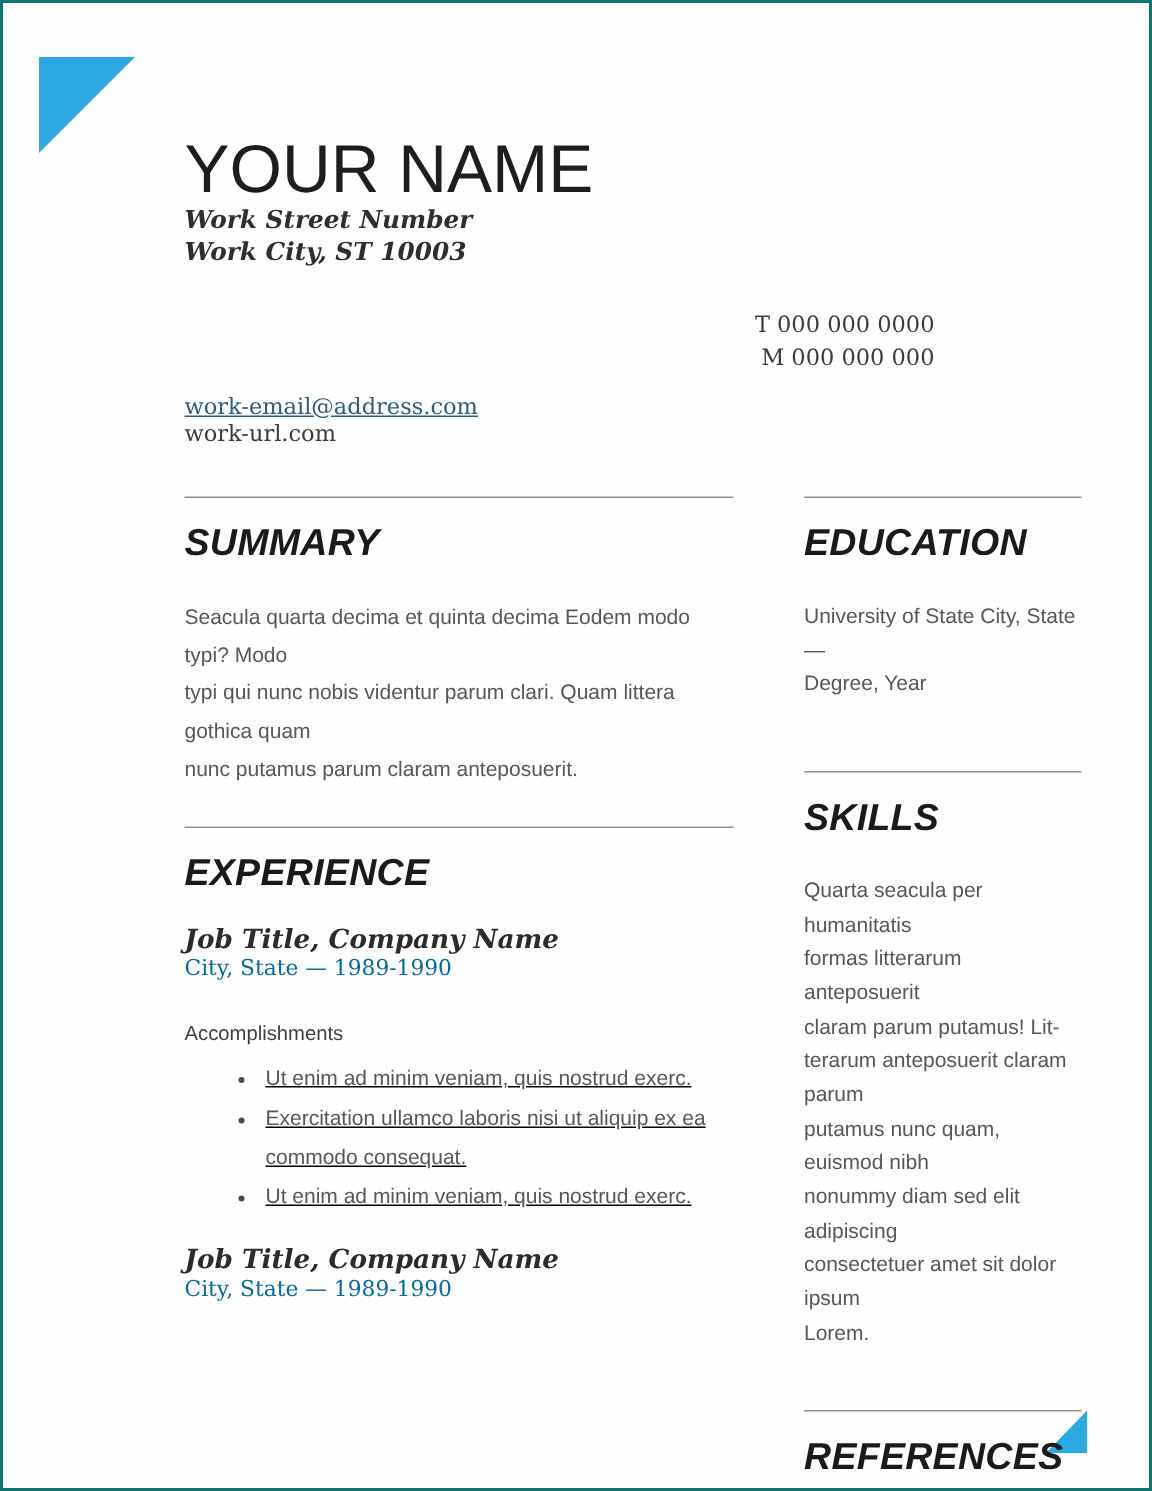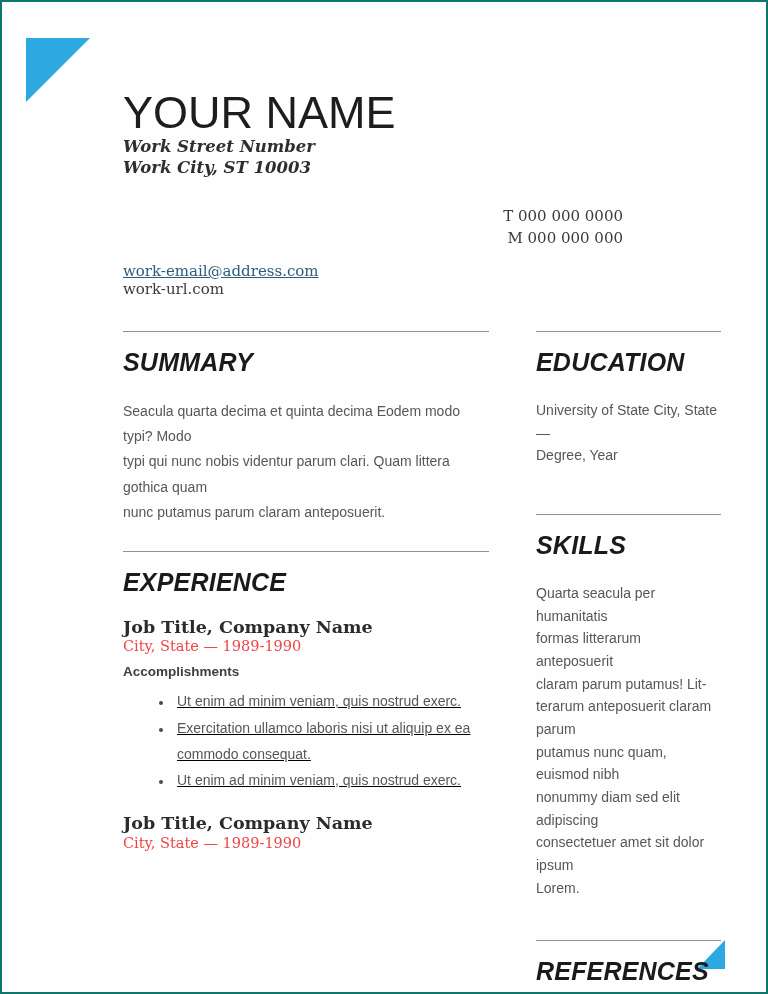--- a/index.html
+++ b/index.html
@@ -108,37 +108,38 @@
   .col-left .body-text { line-height: 1.8; }
   .col-right .body-text { line-height: 1.62; }
 
   .sec-experience { margin-top: 26px; }
   .sec-skills { margin-top: 47px; }
   .sec-references { margin-top: 41px; }
 
   .job { margin-top: 20px; }
   .job-title {
     font-family: "DejaVu Serif", "Liberation Serif", serif;
+    font-style: italic;
     font-weight: 700;
     font-size: 17.5px;
     color: #2b2b2b;
     line-height: 1.15;
   }
   .job-meta {
     font-family: "DejaVu Serif", "Liberation Serif", serif;
     font-size: 14.5px;
-    color: #ef4444;
+    color: #0369a1;
     line-height: 1.25;
   }
   .job-desc { margin-top: 10px; }
 
   .accomplishments-label {
-    margin-top: 9px;
+    margin-top: 26px;
     font-size: 13.5px;
-    font-weight: 700;
+    font-weight: 400;
     color: #3f3f3f;
   }
   .accomplishments-list {
     margin-top: 9px;
     padding-left: 50px;
     list-style: disc;
     text-decoration: underline;
   }
   .accomplishments-list li {
     font-size: 14px;

